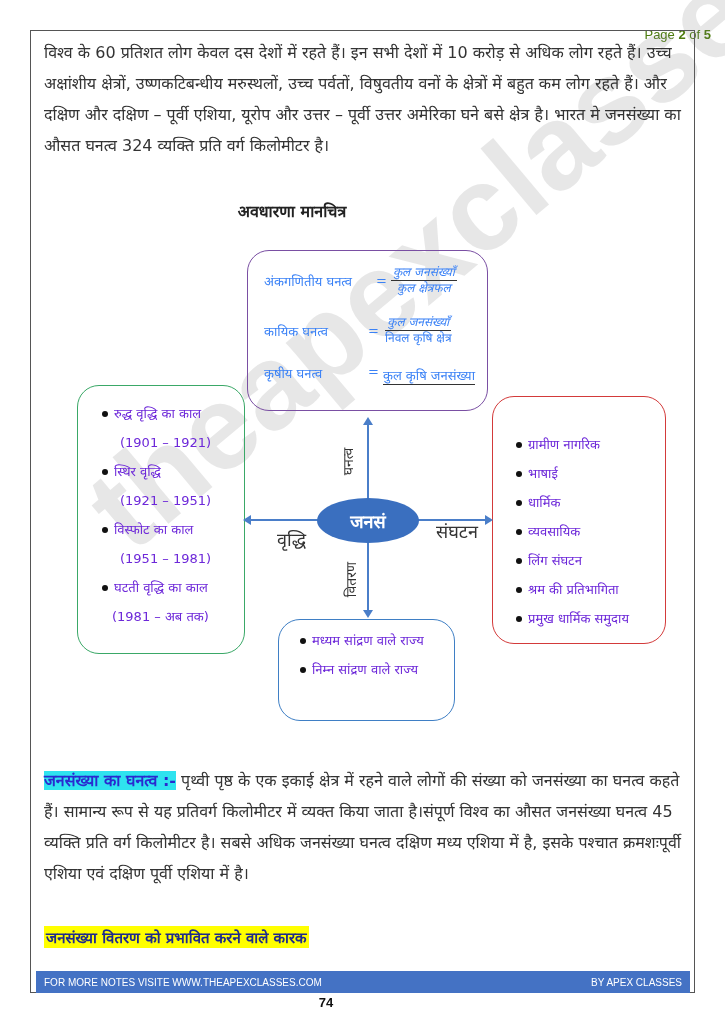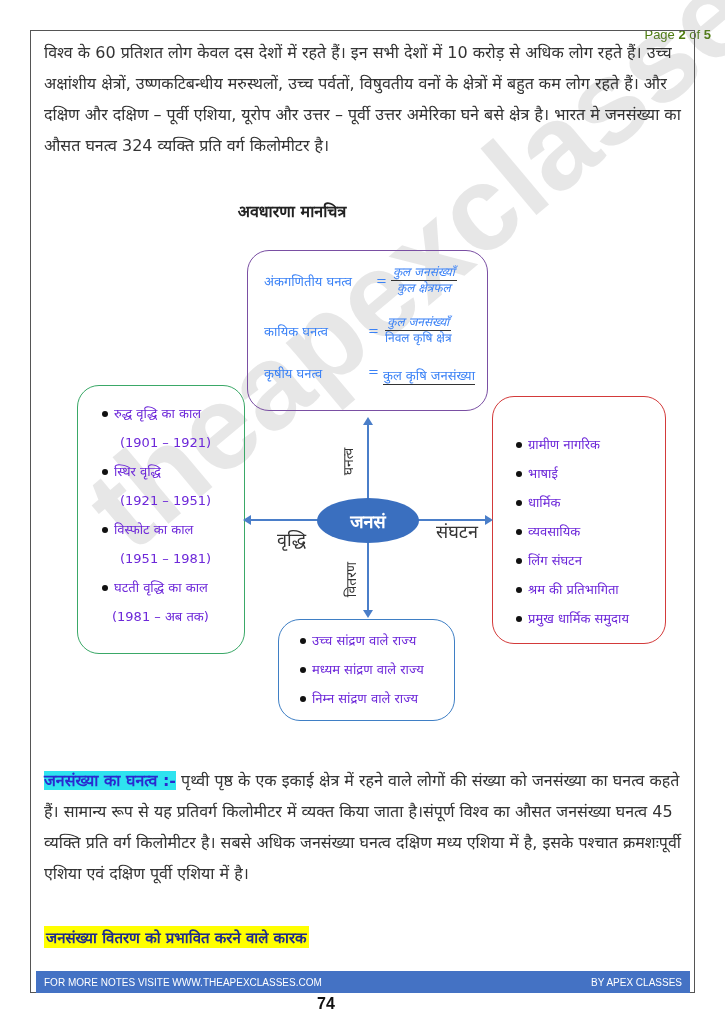--- a/index.html
+++ b/index.html
@@ -73,21 +73,21 @@
   .hl-cyan { background:#2fe3ef; color:#2a2ad0; font-weight:bold; }
   .heading-yellow {
     position:absolute; left:44px; top:926px;
     background:#ffff00; color:#1e2a8c; font-weight:bold; font-size:15px; padding:1px 2px;
   }
   .footer-bar {
     position:absolute; left:36px; top:971px; width:654px; height:22px;
     background:#4472c4; color:#fff; font-family:"Liberation Sans", sans-serif; font-size:10px;
     display:flex; align-items:center; justify-content:space-between; padding:0 8px; box-sizing:border-box;
   }
-  .folio { position:absolute; top:995px; left:0; width:652px; text-align:center; font-family:"Liberation Sans", sans-serif; font-weight:bold; font-size:16px; color:#111; }
+  .folio { position:absolute; top:995px; left:0; width:652px; text-align:center; font-family:"Liberation Sans", sans-serif; font-weight:bold; font-size:13px; color:#111; }
   .watermark {
     position:absolute; left:60px; top:470px; font-family:"Liberation Sans", sans-serif;
     font-size:120px; font-weight:bold; color:rgba(120,120,120,0.18);
     transform:rotate(-40deg); transform-origin:left top; white-space:nowrap; pointer-events:none;
   }
 </style>
 </head>
 <body>
 
 <div class="page-num">
@@ -145,21 +145,20 @@
   <li>भाषाई</li>
   <li>धार्मिक</li>
   <li>व्यवसायिक</li>
   <li>लिंग संघटन</li>
   <li>श्रम की प्रतिभागिता</li>
   <li>प्रमुख धार्मिक समुदाय</li>
 </ul>
 
 <div class="box box-dist"></div>
 <ul class="list" style="left:298px; top:626px; line-height:29px;">
-  <li>उच्च सांद्रण वाले राज्य</li>
   <li>मध्यम सांद्रण वाले राज्य</li>
   <li>निम्न सांद्रण वाले राज्य</li>
 </ul>
 
 <div class="axis-h" style="left:250px; width:236px;"></div>
 <div class="axis-v" style="top:423px; height:190px;"></div>
 <div class="arrowhead ah-left"></div>
 <div class="arrowhead ah-right"></div>
 <div class="arrowhead ah-up"></div>
 <div class="arrowhead ah-down"></div>

